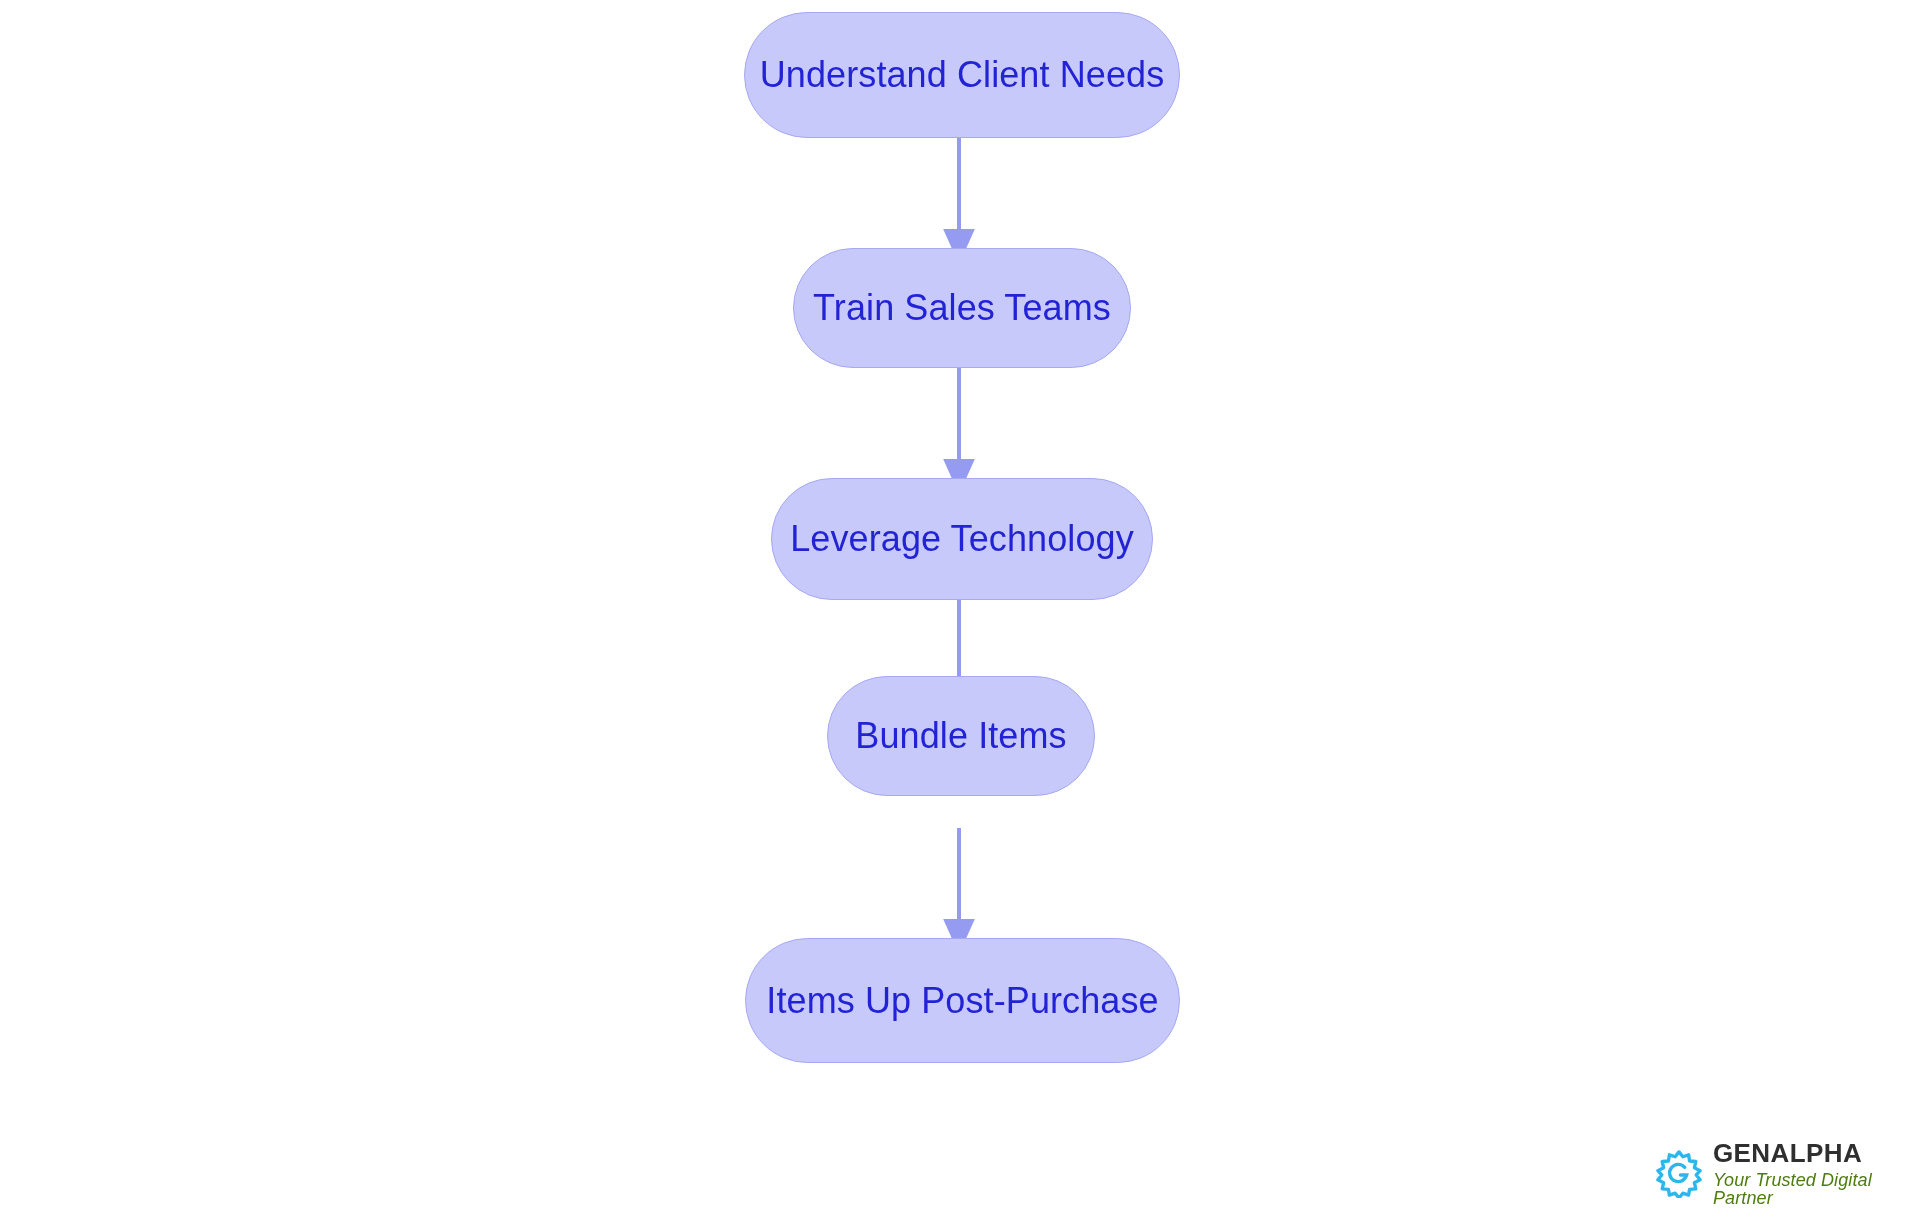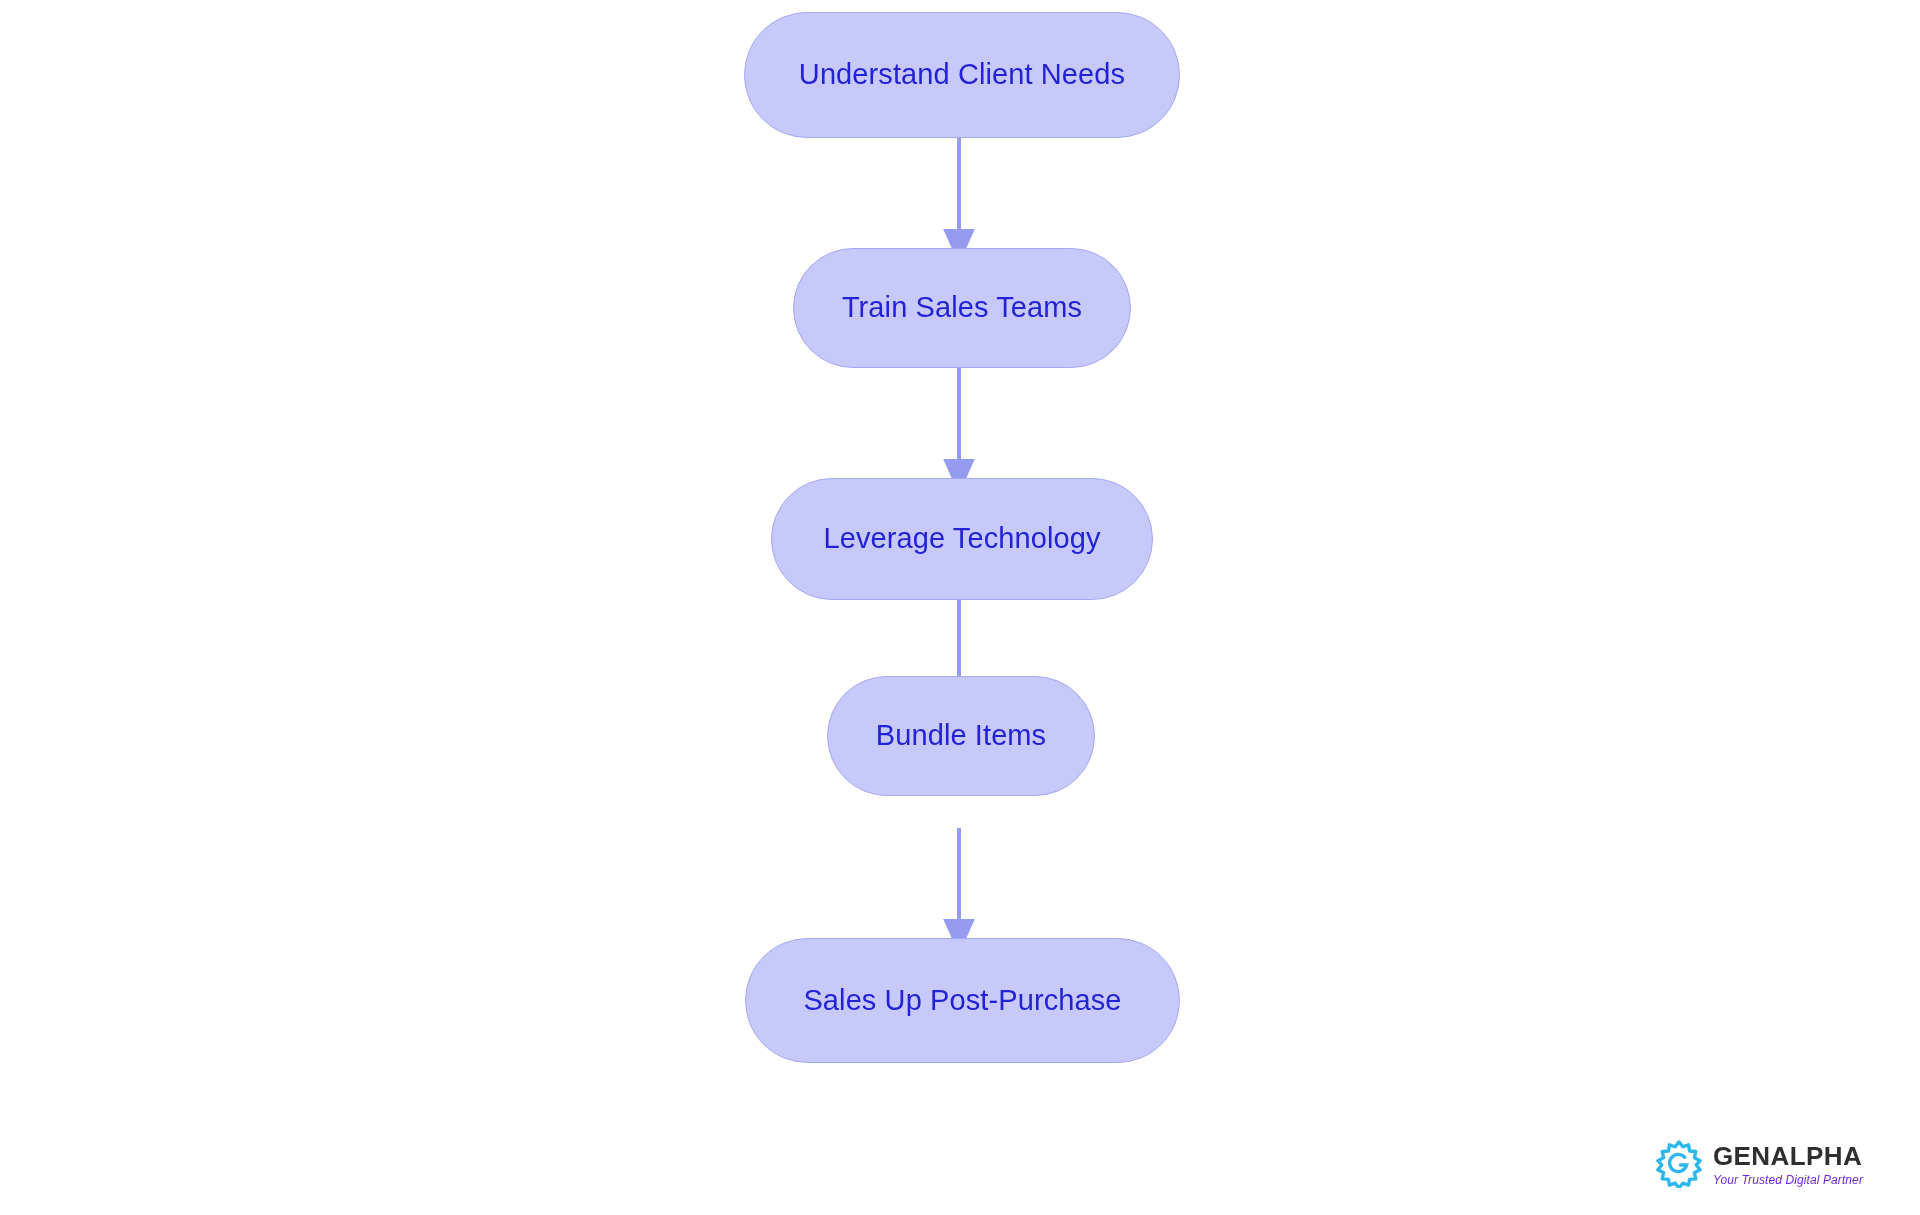--- a/index.html
+++ b/index.html
@@ -31,21 +31,21 @@
     border: 1.5px solid #a5a8f5;
     border-radius: 999px;
     display: flex;
     align-items: center;
     justify-content: center;
     text-align: center;
   }
   .node-label {
     color: #2323d6;
     font-family: "Liberation Sans", sans-serif;
-    font-size: 29px;
+    font-size: 36px;
     font-weight: 400;
     letter-spacing: 0.1px;
     line-height: 1.1;
     white-space: nowrap;
   }
 
   .node-1 { left: 744px;  top: 12px;   width: 436px; height: 126px; }
   .node-2 { left: 793px;  top: 248px;  width: 338px; height: 120px; }
   .node-3 { left: 771px;  top: 478px;  width: 382px; height: 122px; align-items: center; }
   .node-4 { left: 827px;  top: 676px;  width: 268px; height: 120px; }
@@ -80,23 +80,23 @@
     line-height: 1;
   }
   .logo-name {
     color: #2f2f2f;
     font-family: "Liberation Sans", sans-serif;
     font-size: 26px;
     font-weight: 700;
     letter-spacing: 0.4px;
   }
   .logo-tagline {
-    color: #6d28d9;
+    color: #4d7c0f;
     font-family: "Liberation Sans", sans-serif;
-    font-size: 12px;
+    font-size: 18px;
     font-style: italic;
     font-weight: 400;
     letter-spacing: 0.1px;
     margin-top: 5px;
   }
 </style>
 </head>
 <body>
 
 <div id="flowchart-canvas">
@@ -127,21 +127,21 @@
 
   <div class="node node-3">
     <span class="node-label">Leverage Technology</span>
   </div>
 
   <div class="node node-4">
     <span class="node-label">Bundle Items</span>
   </div>
 
   <div class="node node-5">
-    <span class="node-label">Sales Up Post-Purchase</span>
+    <span class="node-label">Items Up Post-Purchase</span>
   </div>
 
   <div class="logo">
     <svg class="logo-mark" viewBox="0 0 100 100" aria-hidden="true">
       <path d="M50 4 L58 14 L70 10 L72 23 L85 24 L82 37 L94 43 L86 52 L94 62 L82 68 L85 81 L72 82 L70 94 L58 90 L50 100 L42 90 L30 94 L28 82 L15 81 L18 68 L6 62 L14 52 L6 43 L18 37 L15 24 L28 23 L30 10 L42 14 Z" fill="none" stroke="#2bb6ec" stroke-width="7" stroke-linejoin="round"></path>
       <path d="M62 36 a18 18 0 1 0 4 16 h-13" fill="none" stroke="#2bb6ec" stroke-width="7" stroke-linecap="round"></path>
     </svg>
     <span class="logo-text">
       <span class="logo-name">GENALPHA</span>
       <span class="logo-tagline">Your Trusted Digital Partner</span>

